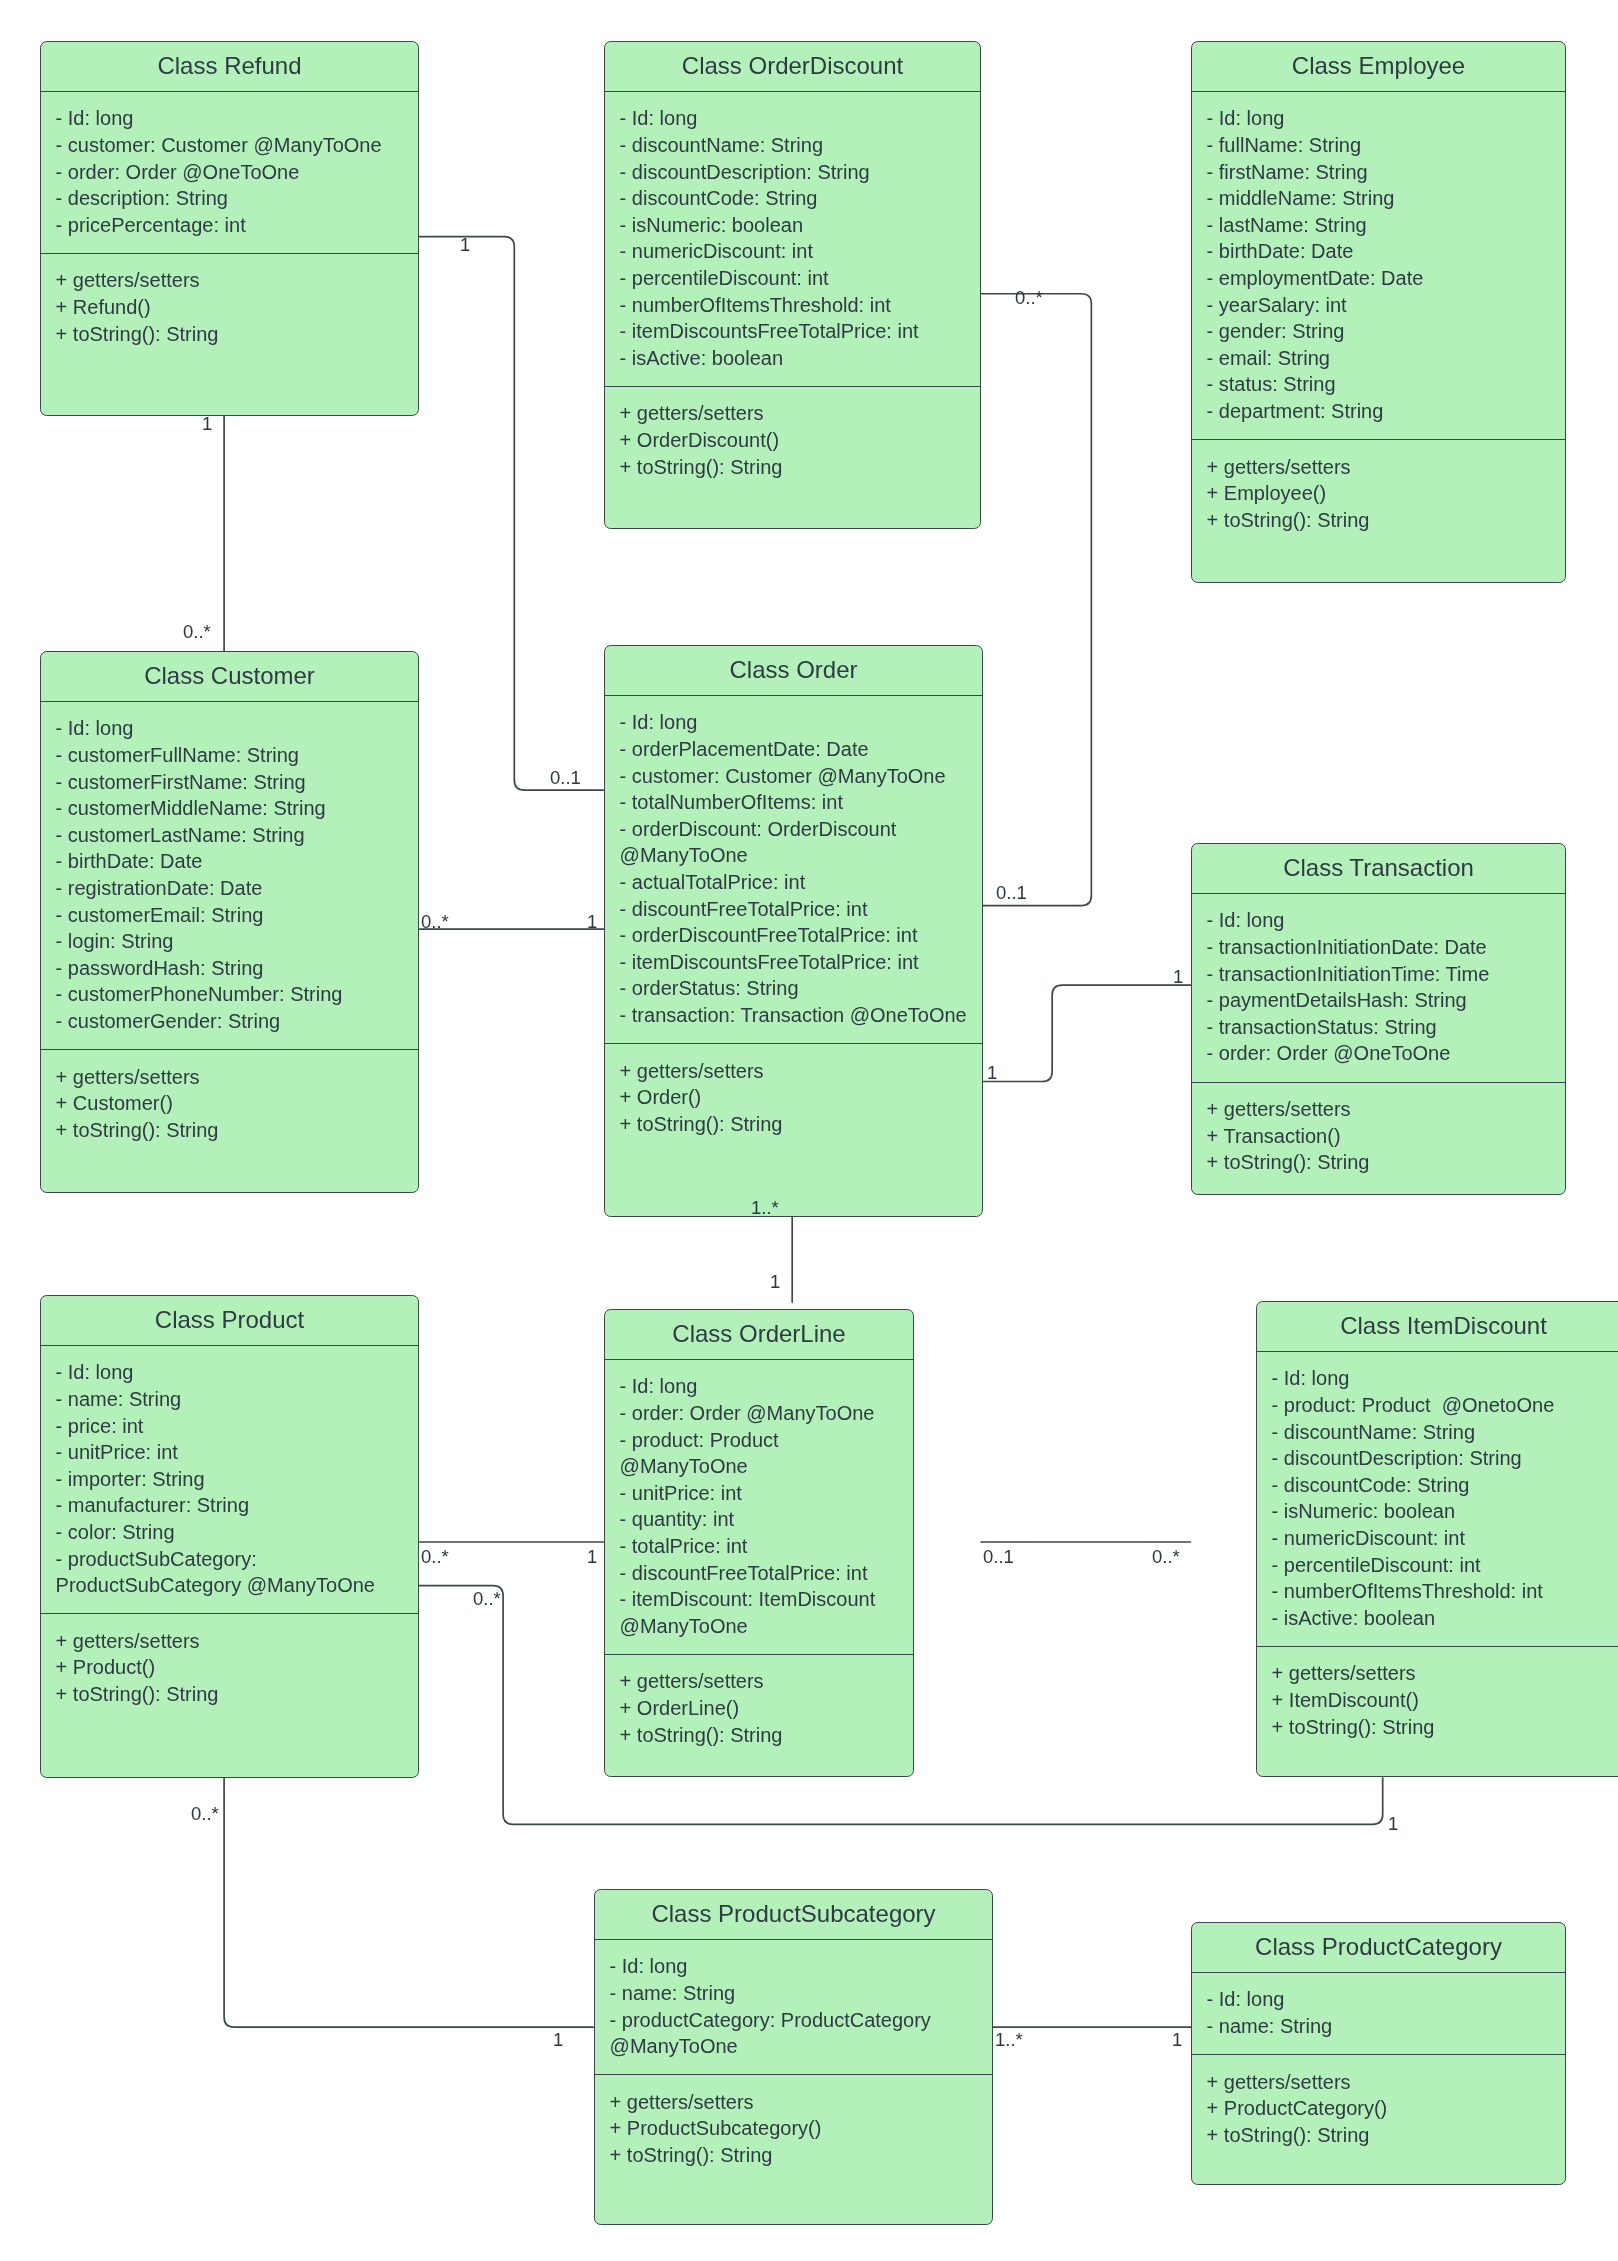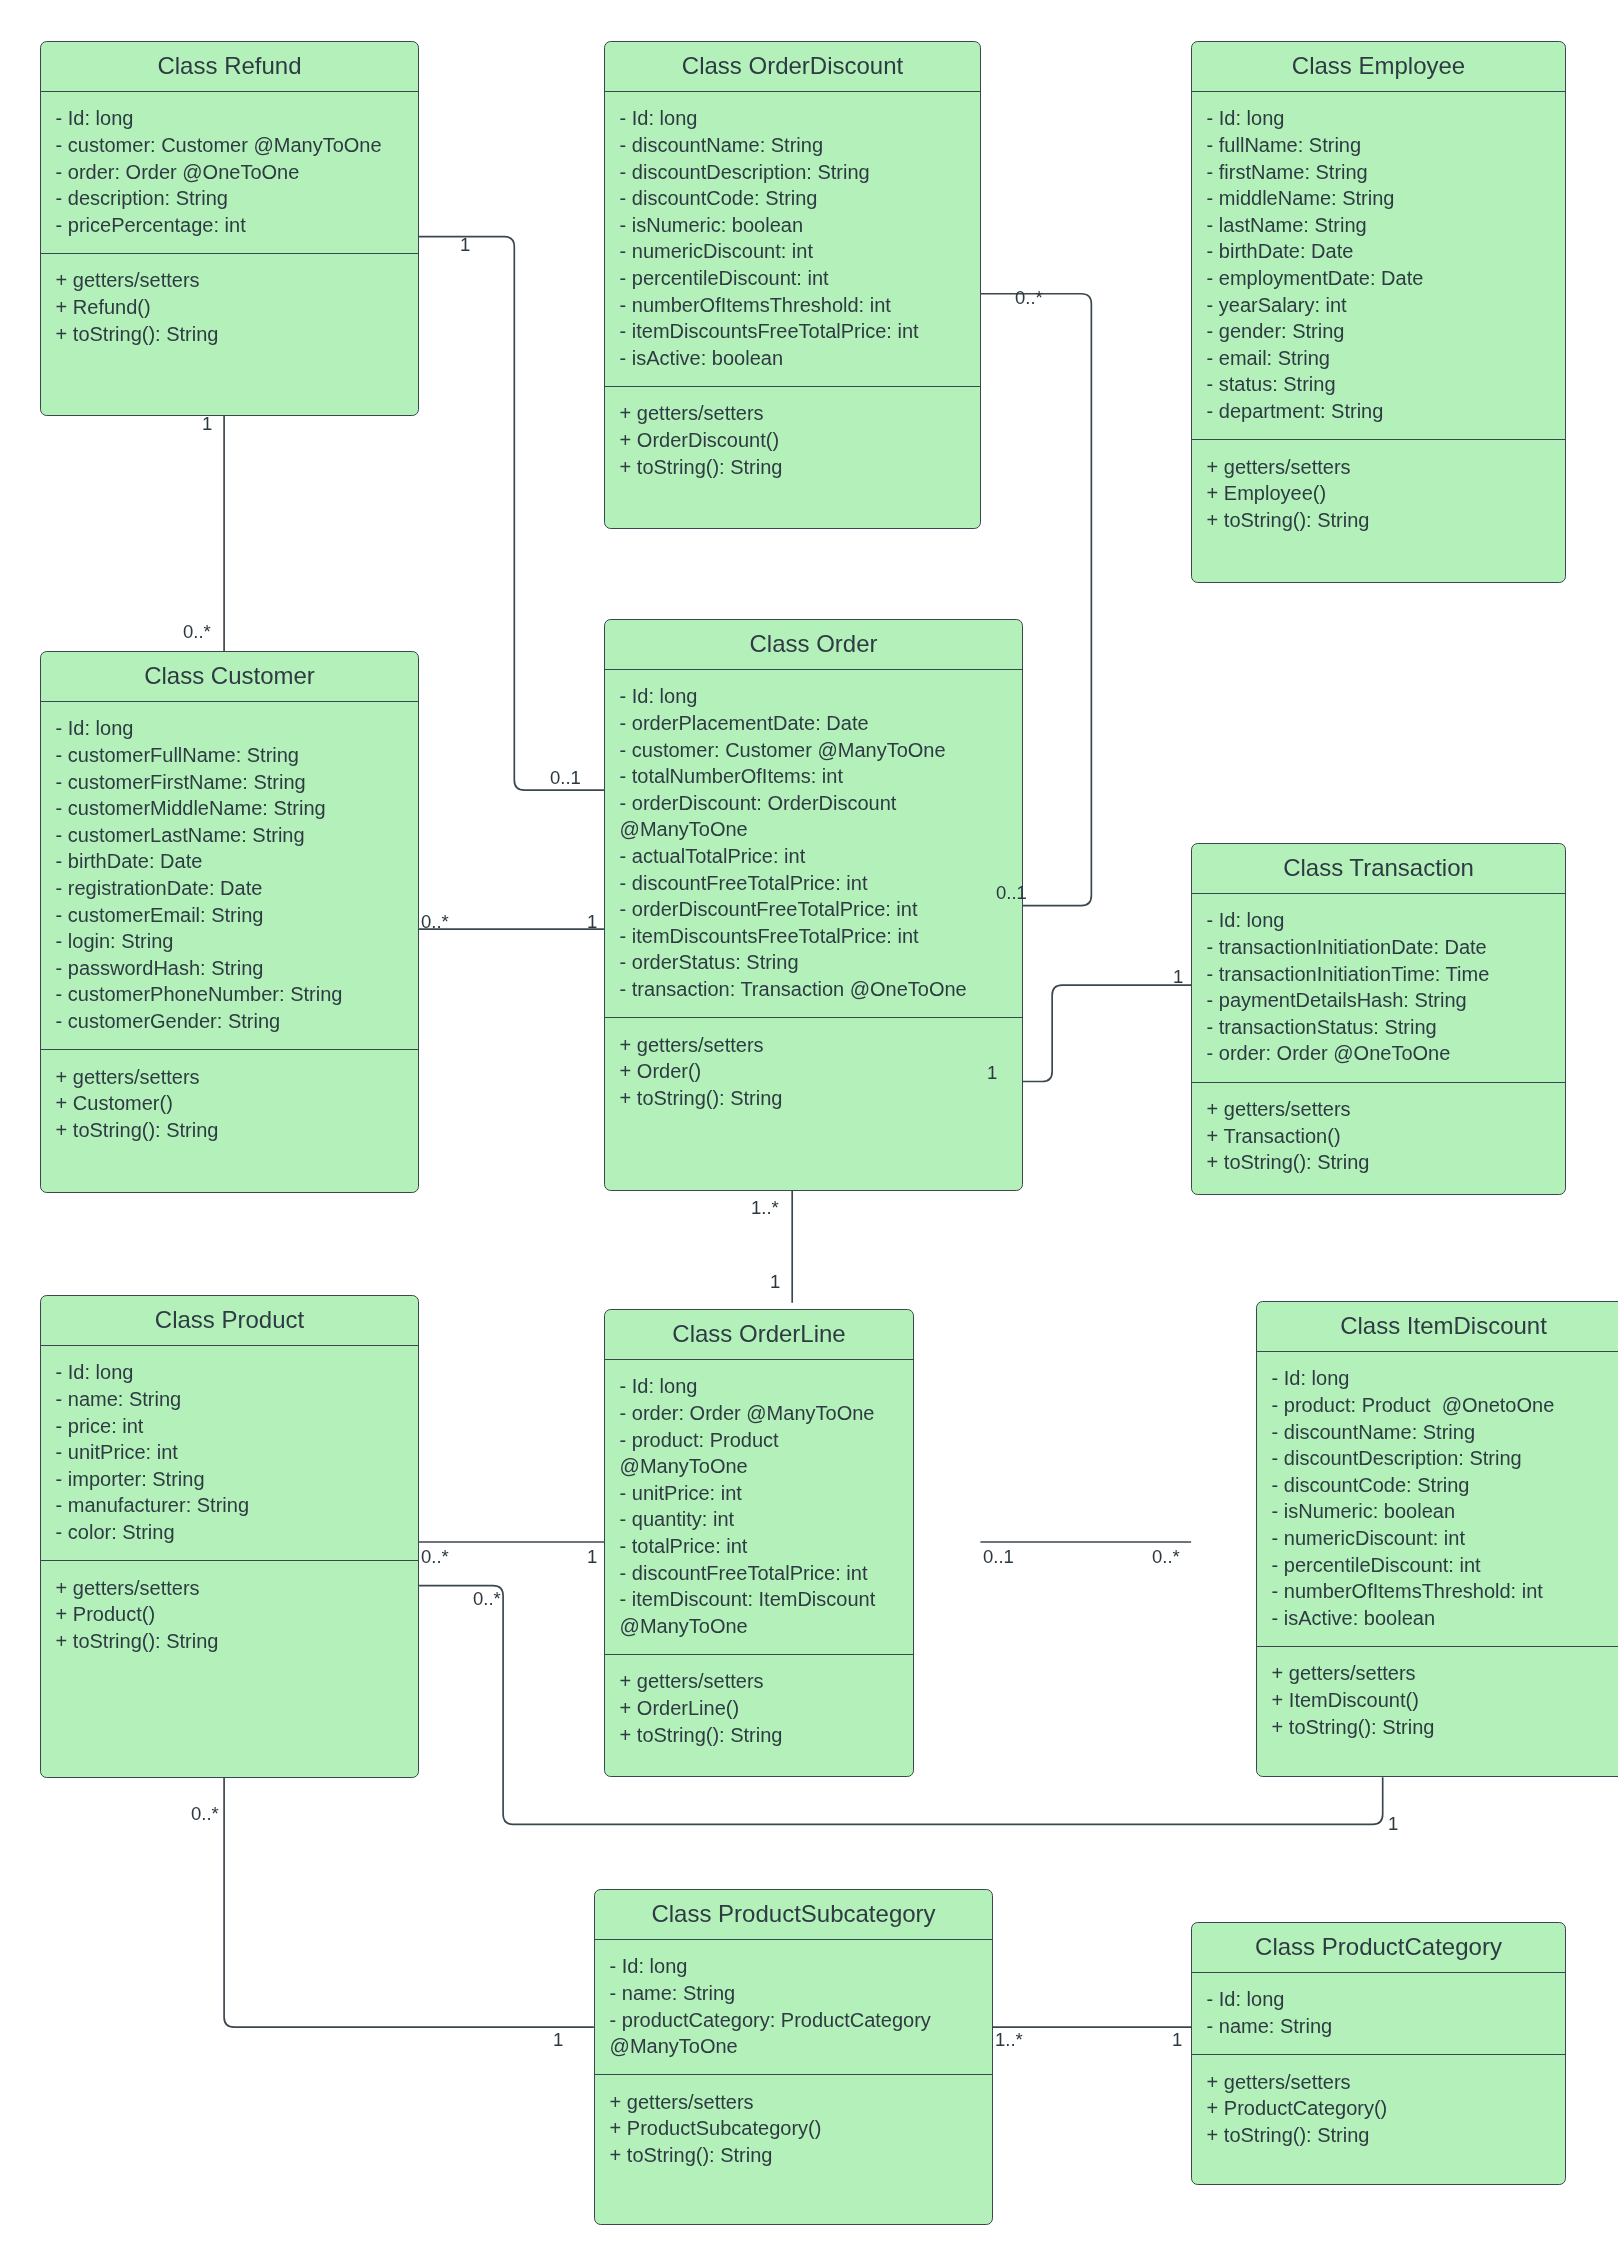--- a/index.html
+++ b/index.html
@@ -174,21 +174,21 @@
       <div>- customerPhoneNumber: String</div>
       <div>- customerGender: String</div>
     </div>
     <div class="uml-ops">
       <div>+ getters/setters</div>
       <div>+ Customer()</div>
       <div>+ toString(): String</div>
     </div>
   </div>
 
-  <div class="umlbox" style="left:604px; top:619px; width:419px; height:572px;">
+  <div class="umlbox" style="left:604px; top:645px; width:379px; height:572px;">
     <div class="uml-title">Class Order</div>
     <div class="uml-attrs">
       <div>- Id: long</div>
       <div>- orderPlacementDate: Date</div>
       <div>- customer: Customer @ManyToOne</div>
       <div>- totalNumberOfItems: int</div>
       <div>- orderDiscount: OrderDiscount @ManyToOne</div>
       <div>- actualTotalPrice: int</div>
       <div>- discountFreeTotalPrice: int</div>
       <div>- orderDiscountFreeTotalPrice: int</div>
@@ -223,20 +223,21 @@
   <div class="umlbox" style="left:40px; top:1295px; width:379px; height:483px;">
     <div class="uml-title">Class Product</div>
     <div class="uml-attrs">
       <div>- Id: long</div>
       <div>- name: String</div>
       <div>- price: int</div>
       <div>- unitPrice: int</div>
       <div>- importer: String</div>
       <div>- manufacturer: String</div>
       <div>- color: String</div>
+      <div>- productSubCategory: ProductSubCategory @ManyToOne</div>
     </div>
     <div class="uml-ops">
       <div>+ getters/setters</div>
       <div>+ Product()</div>
       <div>+ toString(): String</div>
     </div>
   </div>
 
   <div class="umlbox" style="left:604px; top:1309px; width:310px; height:468px;">
     <div class="uml-title">Class OrderLine</div>

